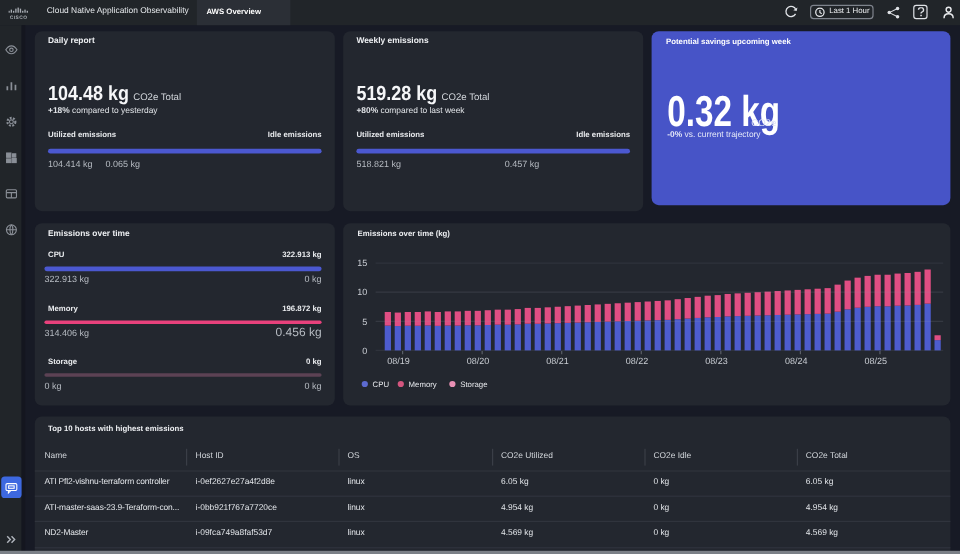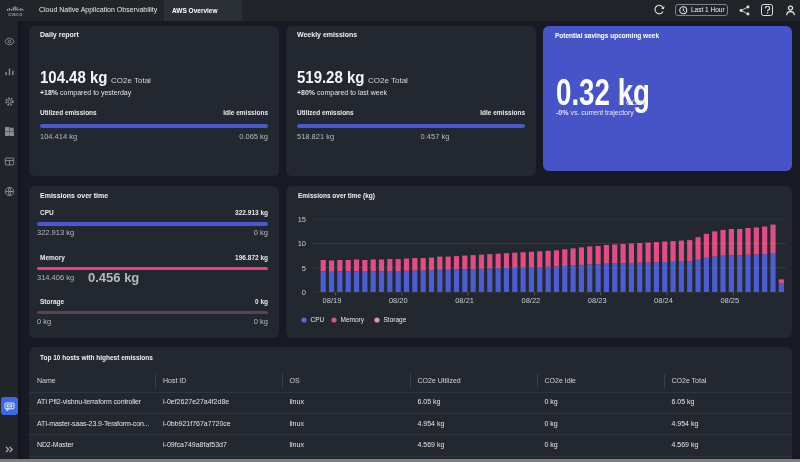--- a/index.html
+++ b/index.html
@@ -9,21 +9,21 @@
 <body>
 <div class="card" style="left:29px;top:26px;width:250px;height:150px"></div>
 <div style="position:absolute;left:40px;top:31.0px;font-size:7px;font-weight:700;color:#eef0f3;white-space:nowrap;line-height:8.7px;">Daily report</div>
 <div style="position:absolute;left:40px;top:69px;line-height:17px;font-size:17px;font-weight:bold;color:#f5f6f8;white-space:nowrap;transform:scaleX(0.88);transform-origin:0 50%">104.48 kg</div>
 <div style="position:absolute;left:111px;top:75.5px;font-size:8px;font-weight:400;color:#d3d7dc;white-space:nowrap;line-height:9.9px;">CO2e Total</div>
 <div style="position:absolute;left:40px;top:88.7px;font-size:7px;font-weight:400;color:#e1e4e8;white-space:nowrap;line-height:8.7px;"><b>+18%</b> compared to yesterday</div>
 <div style="position:absolute;left:40px;top:108.7px;font-size:6.5px;font-weight:700;color:#e9ebee;white-space:nowrap;line-height:8.1px;">Utilized emissions</div>
 <div style="position:absolute;left:88px;top:108.7px;width:180px;text-align:right;font-size:6.5px;font-weight:700;color:#e9ebee;white-space:nowrap;line-height:8.1px;">Idle emissions</div>
 <div style="position:absolute;left:40px;top:124px;width:228px;height:4px;border-radius:2px;background:#4b58d0"></div>
 <div style="position:absolute;left:40px;top:131.9px;font-size:7.5px;font-weight:400;color:#b6bbc2;white-space:nowrap;line-height:9.3px;">104.414 kg</div>
-<div style="position:absolute;left:88px;top:131.9px;width:180px;text-align:right;font-size:7.5px;font-weight:400;color:#b6bbc2;white-space:nowrap;line-height:9.3px;">0.065 kg</div>
+<div style="position:absolute;left:88px;top:131.9px;width:180px;font-size:7.5px;font-weight:400;color:#b6bbc2;white-space:nowrap;line-height:9.3px;">0.065 kg</div>
 <div class="card" style="left:286px;top:26px;width:250px;height:150px"></div>
 <div style="position:absolute;left:297px;top:31.0px;font-size:7px;font-weight:700;color:#eef0f3;white-space:nowrap;line-height:8.7px;">Weekly emissions</div>
 <div style="position:absolute;left:297px;top:69px;line-height:17px;font-size:17px;font-weight:bold;color:#f5f6f8;white-space:nowrap;transform:scaleX(0.88);transform-origin:0 50%">519.28 kg</div>
 <div style="position:absolute;left:368px;top:75.5px;font-size:8px;font-weight:400;color:#d3d7dc;white-space:nowrap;line-height:9.9px;">CO2e Total</div>
 <div style="position:absolute;left:297px;top:88.7px;font-size:7px;font-weight:400;color:#e1e4e8;white-space:nowrap;line-height:8.7px;"><b>+80%</b> compared to last week</div>
 <div style="position:absolute;left:297px;top:108.7px;font-size:6.5px;font-weight:700;color:#e9ebee;white-space:nowrap;line-height:8.1px;">Utilized emissions</div>
 <div style="position:absolute;left:345px;top:108.7px;width:180px;text-align:right;font-size:6.5px;font-weight:700;color:#e9ebee;white-space:nowrap;line-height:8.1px;">Idle emissions</div>
 <div style="position:absolute;left:297px;top:124px;width:228px;height:4px;border-radius:2px;background:#4b58d0"></div>
 <div style="position:absolute;left:297px;top:131.9px;font-size:7.5px;font-weight:400;color:#b6bbc2;white-space:nowrap;line-height:9.3px;">518.821 kg</div>
 <div style="position:absolute;left:345px;top:131.9px;width:180px;text-align:center;font-size:7.5px;font-weight:400;color:#b6bbc2;white-space:nowrap;line-height:9.3px;">0.457 kg</div>
@@ -36,21 +36,21 @@
 <div style="position:absolute;left:40px;top:192.1px;font-size:7px;font-weight:700;color:#eef0f3;white-space:nowrap;line-height:8.7px;">Emissions over time</div>
 <div style="position:absolute;left:40px;top:209.0px;font-size:6.5px;font-weight:700;color:#e9ebee;white-space:nowrap;line-height:8.1px;">CPU</div>
 <div style="position:absolute;left:88px;top:209.0px;width:180px;text-align:right;font-size:6.5px;font-weight:700;color:#e9ebee;white-space:nowrap;line-height:8.1px;">322.913 kg</div>
 <div style="position:absolute;left:37px;top:222.0px;width:231px;height:3.5px;border-radius:2px;background:#4b58d0"></div>
 <div style="position:absolute;left:37px;top:228.4px;font-size:7.5px;font-weight:400;color:#b6bbc2;white-space:nowrap;line-height:9.3px;">322.913 kg</div>
 <div style="position:absolute;left:88px;top:228.4px;width:180px;text-align:right;font-size:7.5px;font-weight:400;color:#b6bbc2;white-space:nowrap;line-height:9.3px;">0 kg</div>
 <div style="position:absolute;left:40px;top:253.5px;font-size:6.5px;font-weight:700;color:#e9ebee;white-space:nowrap;line-height:8.1px;">Memory</div>
 <div style="position:absolute;left:88px;top:253.5px;width:180px;text-align:right;font-size:6.5px;font-weight:700;color:#e9ebee;white-space:nowrap;line-height:8.1px;">196.872 kg</div>
 <div style="position:absolute;left:37px;top:266.5px;width:231px;height:3.5px;border-radius:2px;background:#e8417c"></div>
 <div style="position:absolute;left:37px;top:273.0px;font-size:7.5px;font-weight:400;color:#b6bbc2;white-space:nowrap;line-height:9.3px;">314.406 kg</div>
-<div style="position:absolute;left:88px;top:273.0px;width:180px;font-size:13px;font-weight:700;color:#b6bbc2;white-space:nowrap;line-height:9.3px;">0.456 kg</div>
+<div style="position:absolute;left:88px;top:273.0px;width:180px;text-align:right;font-size:10px;font-weight:400;color:#b6bbc2;white-space:nowrap;line-height:9.3px;">0.456 kg</div>
 <div style="position:absolute;left:40px;top:297.8px;font-size:6.5px;font-weight:700;color:#e9ebee;white-space:nowrap;line-height:8.1px;">Storage</div>
 <div style="position:absolute;left:88px;top:297.8px;width:180px;text-align:right;font-size:6.5px;font-weight:700;color:#e9ebee;white-space:nowrap;line-height:8.1px;">0 kg</div>
 <div style="position:absolute;left:37px;top:310.8px;width:231px;height:3.5px;border-radius:2px;background:#5c4254"></div>
 <div style="position:absolute;left:37px;top:317.3px;font-size:7.5px;font-weight:400;color:#b6bbc2;white-space:nowrap;line-height:9.3px;">0 kg</div>
 <div style="position:absolute;left:88px;top:317.3px;width:180px;text-align:right;font-size:7.5px;font-weight:400;color:#b6bbc2;white-space:nowrap;line-height:9.3px;">0 kg</div>
 <div class="card" style="left:286px;top:186px;width:506px;height:152px"></div>
 <div style="position:absolute;left:298px;top:192.4px;font-size:6.5px;font-weight:700;color:#eef0f3;white-space:nowrap;line-height:8.1px;">Emissions over time (kg)</div>
 <svg style="position:absolute;left:286px;top:186px" width="506" height="152" viewBox="0 0 506 152" font-family="Liberation Sans, sans-serif">
     <line x1="27" y1="106.00" x2="500" y2="106.00" stroke="#2f333c"></line>
     <line x1="27" y1="33.25" x2="500" y2="33.25" stroke="#2f333c"></line>

